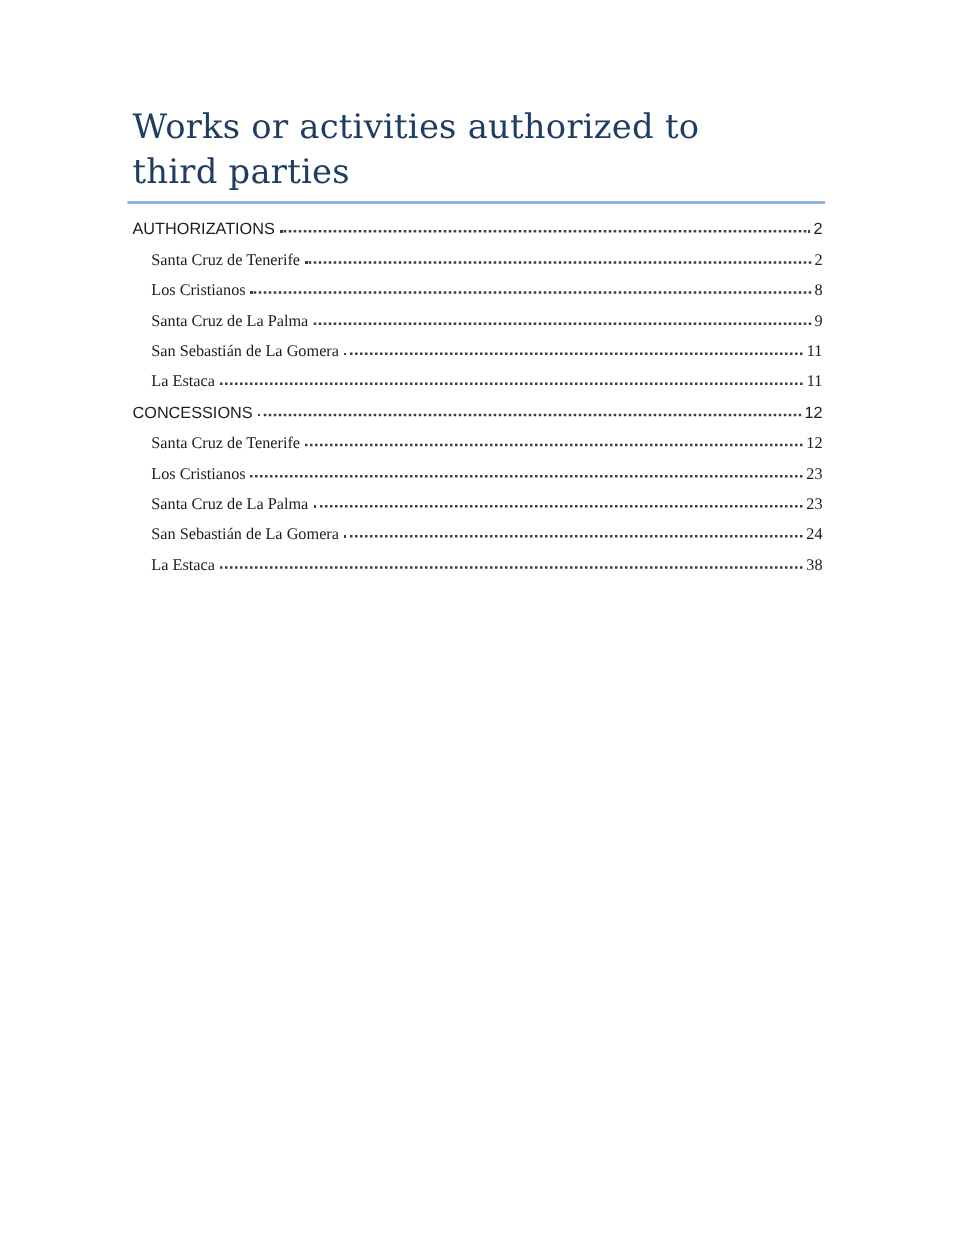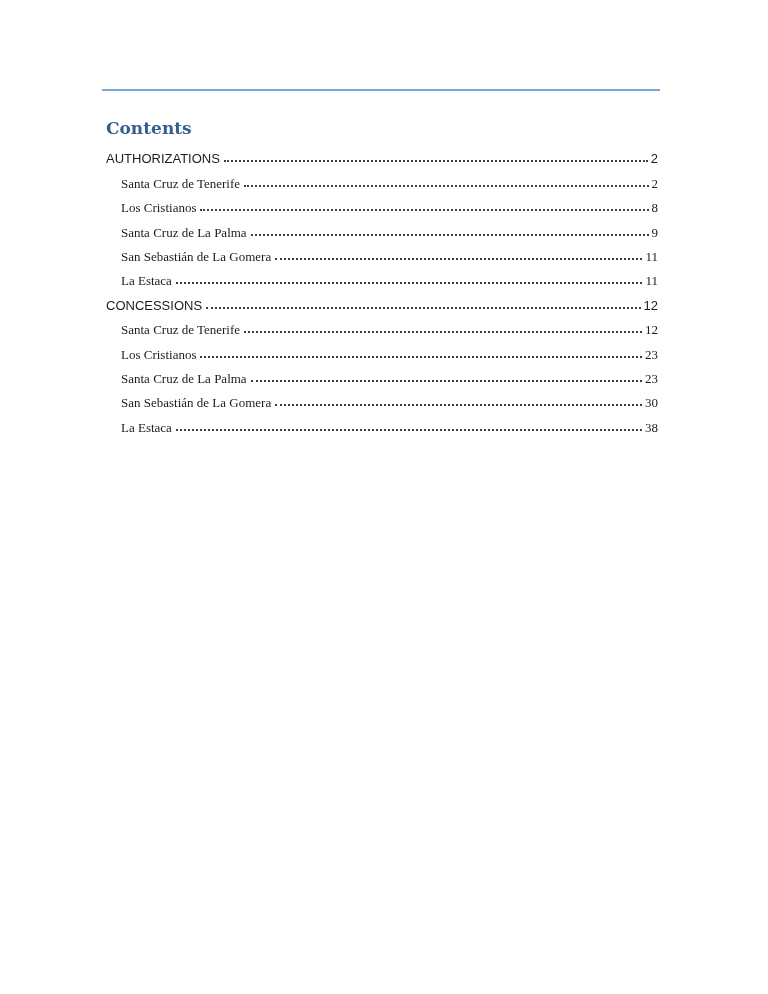--- a/index.html
+++ b/index.html
@@ -62,25 +62,26 @@
     margin: 0 3px 4px 4px;
   }
   .toc-page { white-space: nowrap; }
 </style>
 </head>
 <body>
 
 <div class="page">
   <header class="doc-header">
     <h1 class="doc-title">
+      <span class="title-line">Works or activities authorized to</span>
+      <span class="title-line">third parties</span>
     </h1>
     <div class="title-rule"></div>
   </header>
 
-  <h2 class="contents-heading">Contents</h2>
 
   <nav class="toc" id="toc">
   <div class="toc-row level-1">
     <span class="toc-label">AUTHORIZATIONS</span>
     <span class="toc-leader"></span>
     <span class="toc-page">2</span>
   </div>
 
   <div class="toc-row level-2">
     <span class="toc-label">Santa Cruz de Tenerife</span>
@@ -132,21 +133,21 @@
 
   <div class="toc-row level-2">
     <span class="toc-label">Santa Cruz de La Palma</span>
     <span class="toc-leader"></span>
     <span class="toc-page">23</span>
   </div>
 
   <div class="toc-row level-2">
     <span class="toc-label">San Sebastián de La Gomera</span>
     <span class="toc-leader"></span>
-    <span class="toc-page">30</span>
+    <span class="toc-page">24</span>
   </div>
 
   <div class="toc-row level-2">
     <span class="toc-label">La Estaca</span>
     <span class="toc-leader"></span>
     <span class="toc-page">38</span>
   </div>
 </nav>
 </div>
 

